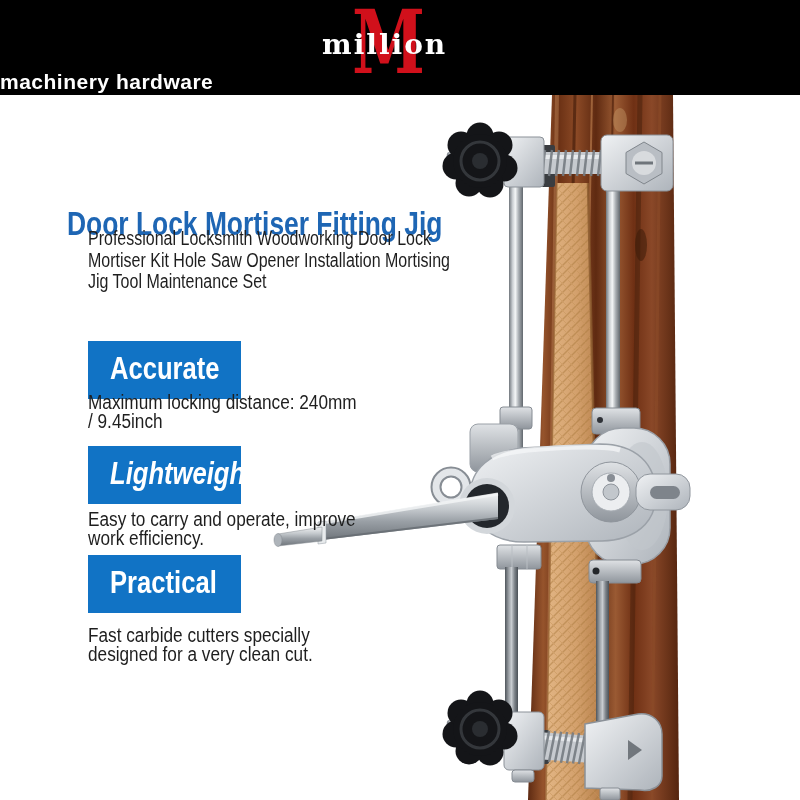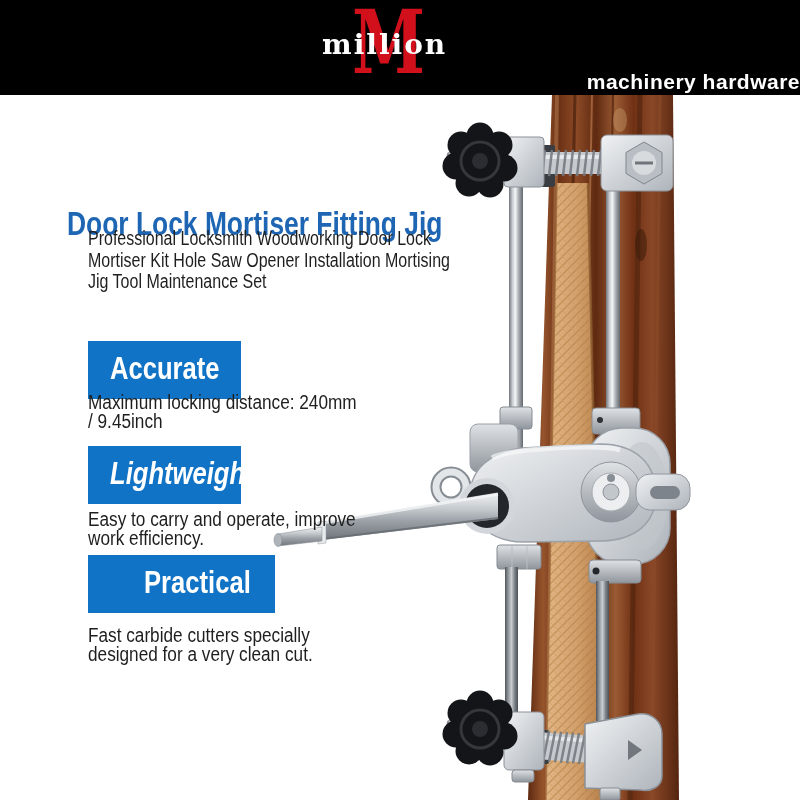--- a/index.html
+++ b/index.html
@@ -5,36 +5,36 @@
   html,body{margin:0;padding:0;}
   body{width:800px;height:800px;position:relative;overflow:hidden;background:#fff;
        font-family:"Liberation Sans",sans-serif;}
   
   .header{position:absolute;left:0;top:0;width:800px;height:95px;background:#000;}
   .logo-m{position:absolute;left:352px;top:-2px;line-height:1;
           font-family:"DejaVu Serif",serif;font-weight:bold;font-size:88px;color:#d1101b;
           transform:scaleX(.75);transform-origin:left top;}
   .logo-name{position:absolute;left:322px;top:31px;line-height:1;letter-spacing:2px;
           font-family:"DejaVu Serif",serif;font-weight:bold;font-size:28px;color:#fff;}
-  .logo-tag{position:absolute;left:0;top:71px;width:800px;text-align:right;line-height:1;
+  .logo-tag{position:absolute;left:0;top:71px;width:800px;text-align:left;line-height:1;
           font-weight:bold;font-size:21px;color:#fff;letter-spacing:.5px;}
   
   .photo{position:absolute;left:0;top:95px;z-index:1;}
   
   .title{position:absolute;left:67px;top:185px;z-index:2;white-space:nowrap;line-height:1;
          font-weight:bold;font-size:33px;color:#1e66b4;
          transform:scaleX(.8);transform-origin:left top;}
   .desc{position:absolute;left:88px;top:228px;z-index:2;white-space:nowrap;
         font-size:20px;line-height:21.5px;color:#1e1e1e;
         transform:scaleX(.8);transform-origin:left top;}
   .badge{position:absolute;left:88px;width:153px;height:58px;background:#1173c5;z-index:2;}
   .badge span{display:inline-block;margin:11px 0 0 22px;white-space:nowrap;line-height:1;
         font-weight:bold;font-size:32px;color:#fff;
         transform:scaleX(.8);transform-origin:left top;}
-  .badge1{top:341px;} .badge2{top:446px;font-style:italic;} .badge3{top:555px;padding-left:34px;}
+  .badge1{top:341px;} .badge2{top:446px;font-style:italic;} .badge3{top:555px;}
   .cap{position:absolute;left:88px;z-index:2;white-space:nowrap;
        font-size:20px;line-height:18.5px;color:#1e1e1e;
        transform:scaleX(.86);transform-origin:left top;}
   .cap1{top:393px;} .cap2{top:510px;} .cap3{top:626px;}
 </style>
 </head>
 <body>
 
 <div class="header">
   <span class="logo-m">M</span>

